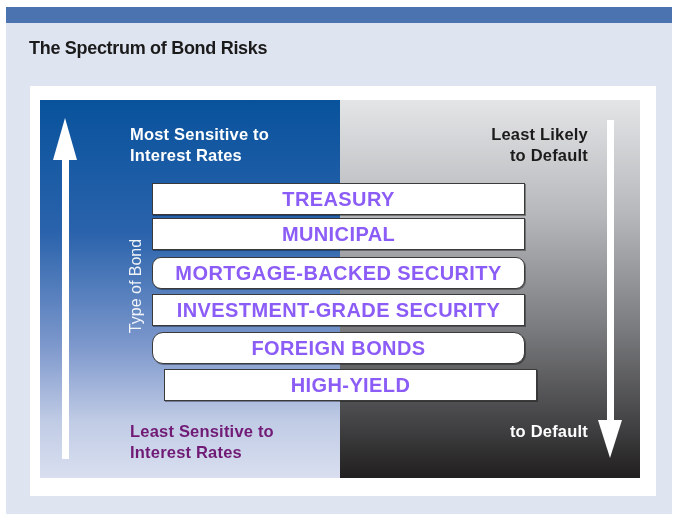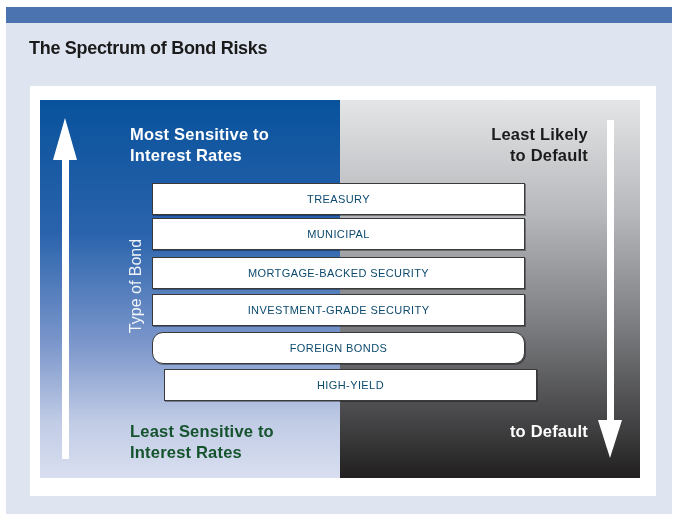--- a/index.html
+++ b/index.html
@@ -28,32 +28,32 @@
     position: absolute; left: 53px; top: 118px; width: 0; height: 0;
     border-left: 12px solid transparent; border-right: 12px solid transparent; border-bottom: 42px solid #ffffff;
   }
   .arrow-down-shaft { left: 607px; top: 120px; width: 7px; height: 310px; }
   .arrow-down-head {
     position: absolute; left: 598px; top: 420px; width: 0; height: 0;
     border-left: 12px solid transparent; border-right: 12px solid transparent; border-top: 38px solid #ffffff;
   }
   .corner-label { position: absolute; font-size: 16.5px; font-weight: bold; line-height: 21px; white-space: nowrap; letter-spacing: 0.2px; margin-left: 40px; }
   .lbl-tl { left: 90px; top: 124px; color: #ffffff; }
-  .lbl-bl { left: 90px; top: 421px; color: #14532d; }
+  .lbl-bl { left: 90px; top: 421px; color: #701a75; }
   .lbl-tr { right: 98px; top: 124px; color: #1b1b1b; text-align: right; }
   .lbl-br { right: 98px; top: 421px; color: #ffffff; text-align: right; }
   .type-label {
     position: absolute; left: 136px; top: 286px; transform: translate(-50%, -50%) rotate(-90deg);
     color: #ffffff; font-size: 16px; white-space: nowrap; opacity: 0.92;
   }
   .bond-box {
     position: absolute; left: 152px; width: 371px; height: 30px; background: #ffffff;
     border: 1px solid #3a3a3a; box-shadow: 1px 1px 0 rgba(0,0,0,0.35);
     display: flex; align-items: center; justify-content: center;
-    font-size: 11px; font-weight: normal; color: #0c4a6e; letter-spacing: 0.4px; white-space: nowrap;
+    font-size: 20px; font-weight: bold; color: #8b5cf6; letter-spacing: 0.4px; white-space: nowrap;
   }
 </style>
 </head>
 <body>
 
 <div class="outer-bg"></div>
 <div class="top-bar"></div>
 <div class="title">The Spectrum of Bond Risks</div>
 
 <div class="frame"></div>
@@ -79,16 +79,16 @@
   <div>to Default</div>
 </div>
 <div class="corner-label lbl-br">
   <div>to Default</div>
 </div>
 
 <div class="type-label">Type of Bond</div>
 
 <div class="bond-box" style="top:183px;">TREASURY</div>
 <div class="bond-box" style="top:218px;">MUNICIPAL</div>
-<div class="bond-box" style="top:257px;">MORTGAGE-BACKED SECURITY</div>
+<div class="bond-box" style="top:257px;border-radius:9px;">MORTGAGE-BACKED SECURITY</div>
 <div class="bond-box" style="top:294px;">INVESTMENT-GRADE SECURITY</div>
 <div class="bond-box" style="top:332px;border-radius:11px;">FOREIGN BONDS</div>
 <div class="bond-box" style="top:369px;margin-left:12px;">HIGH-YIELD</div>
 
 </body></html>

